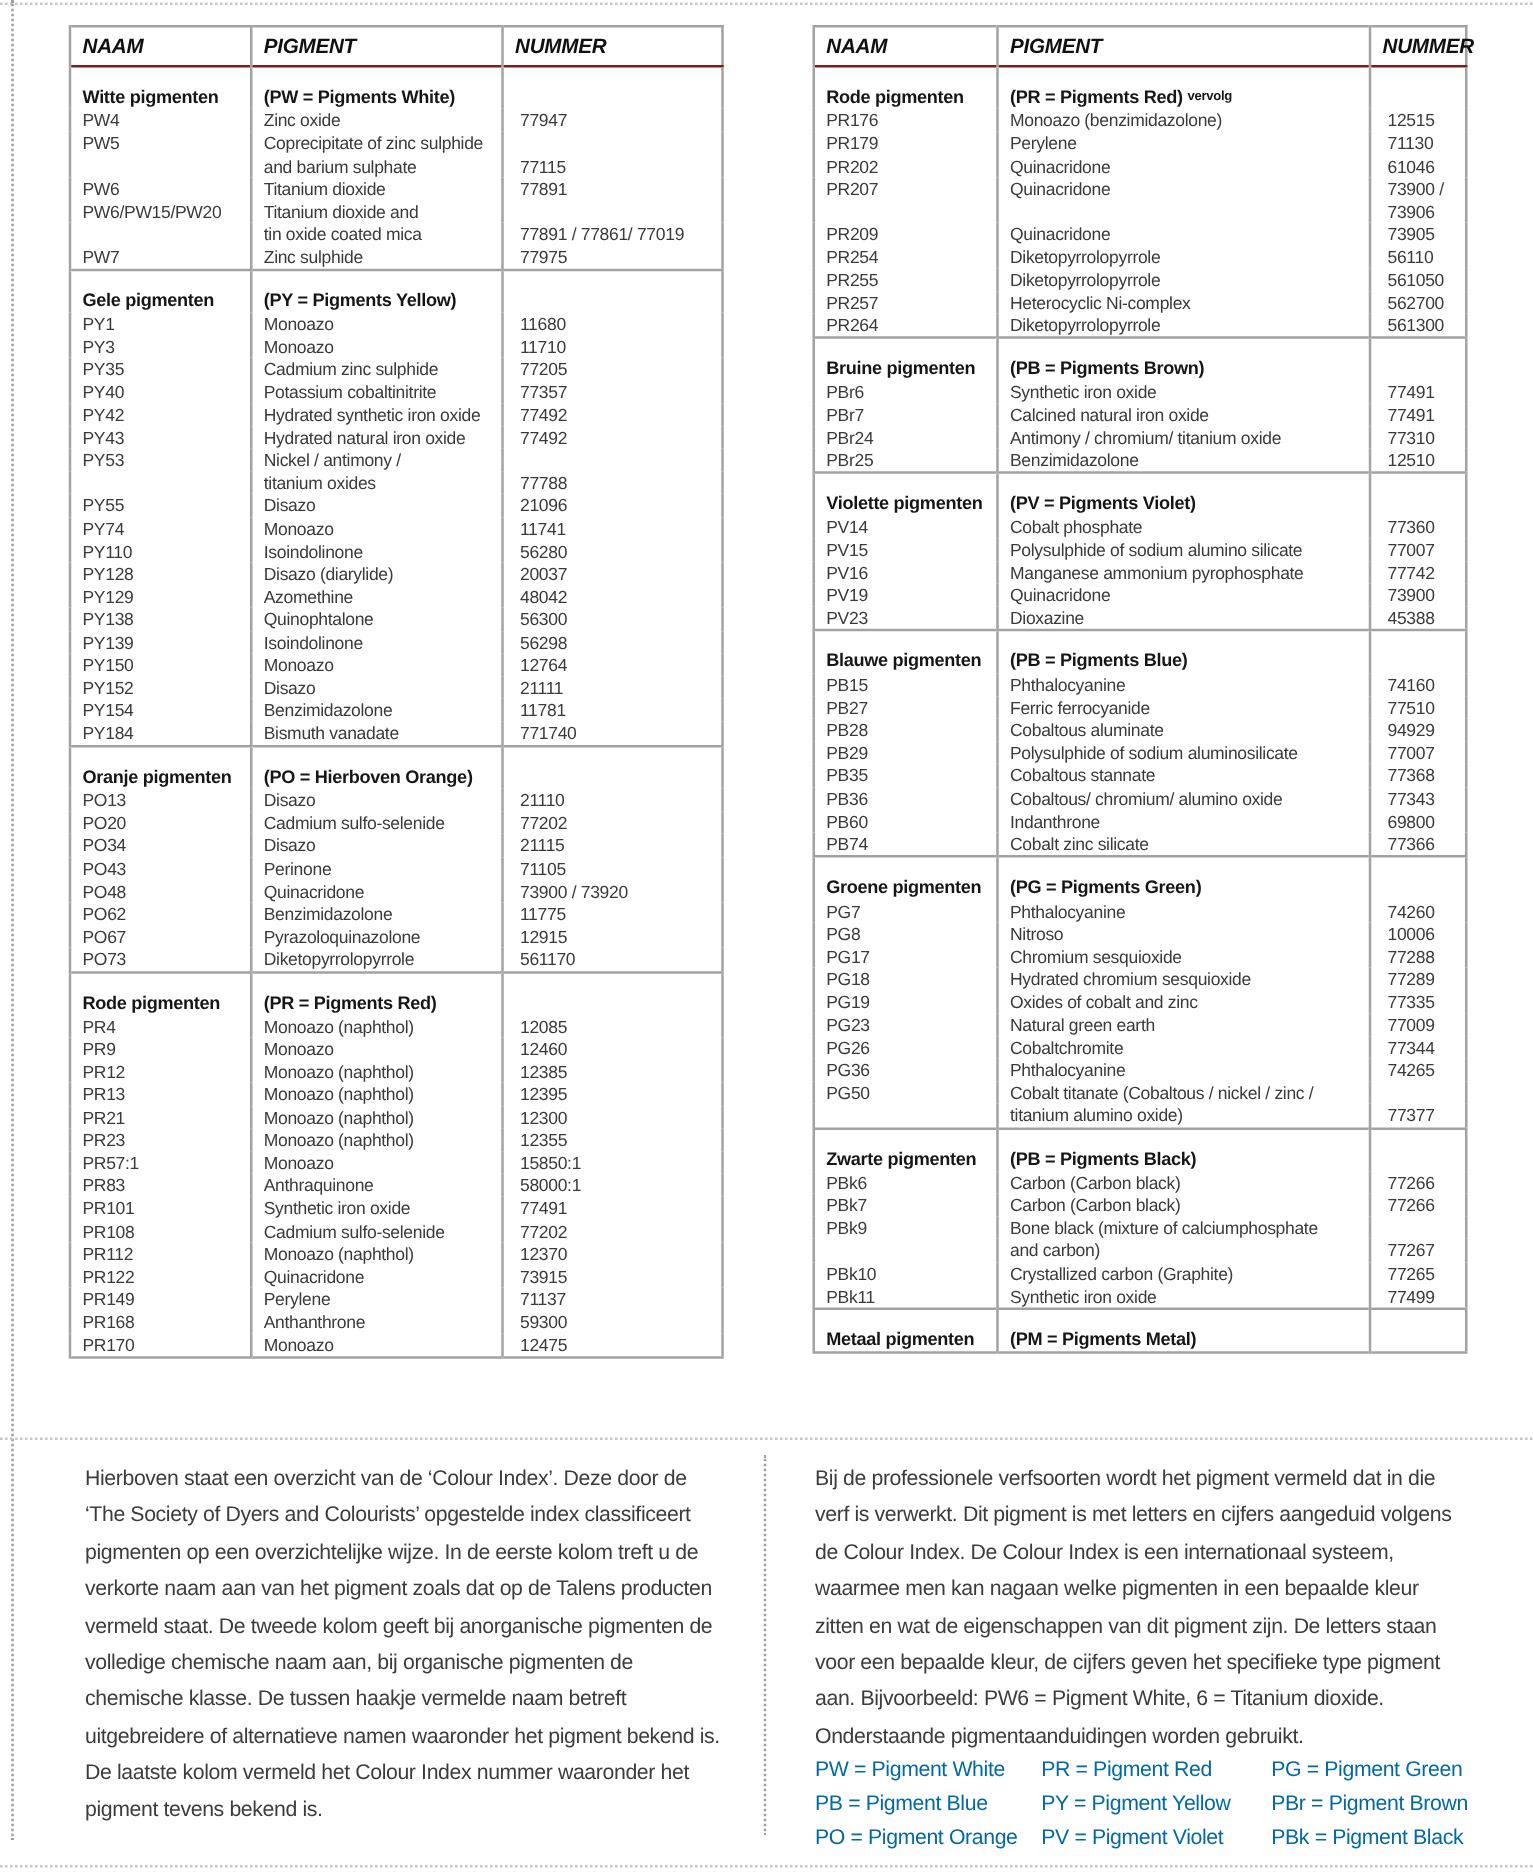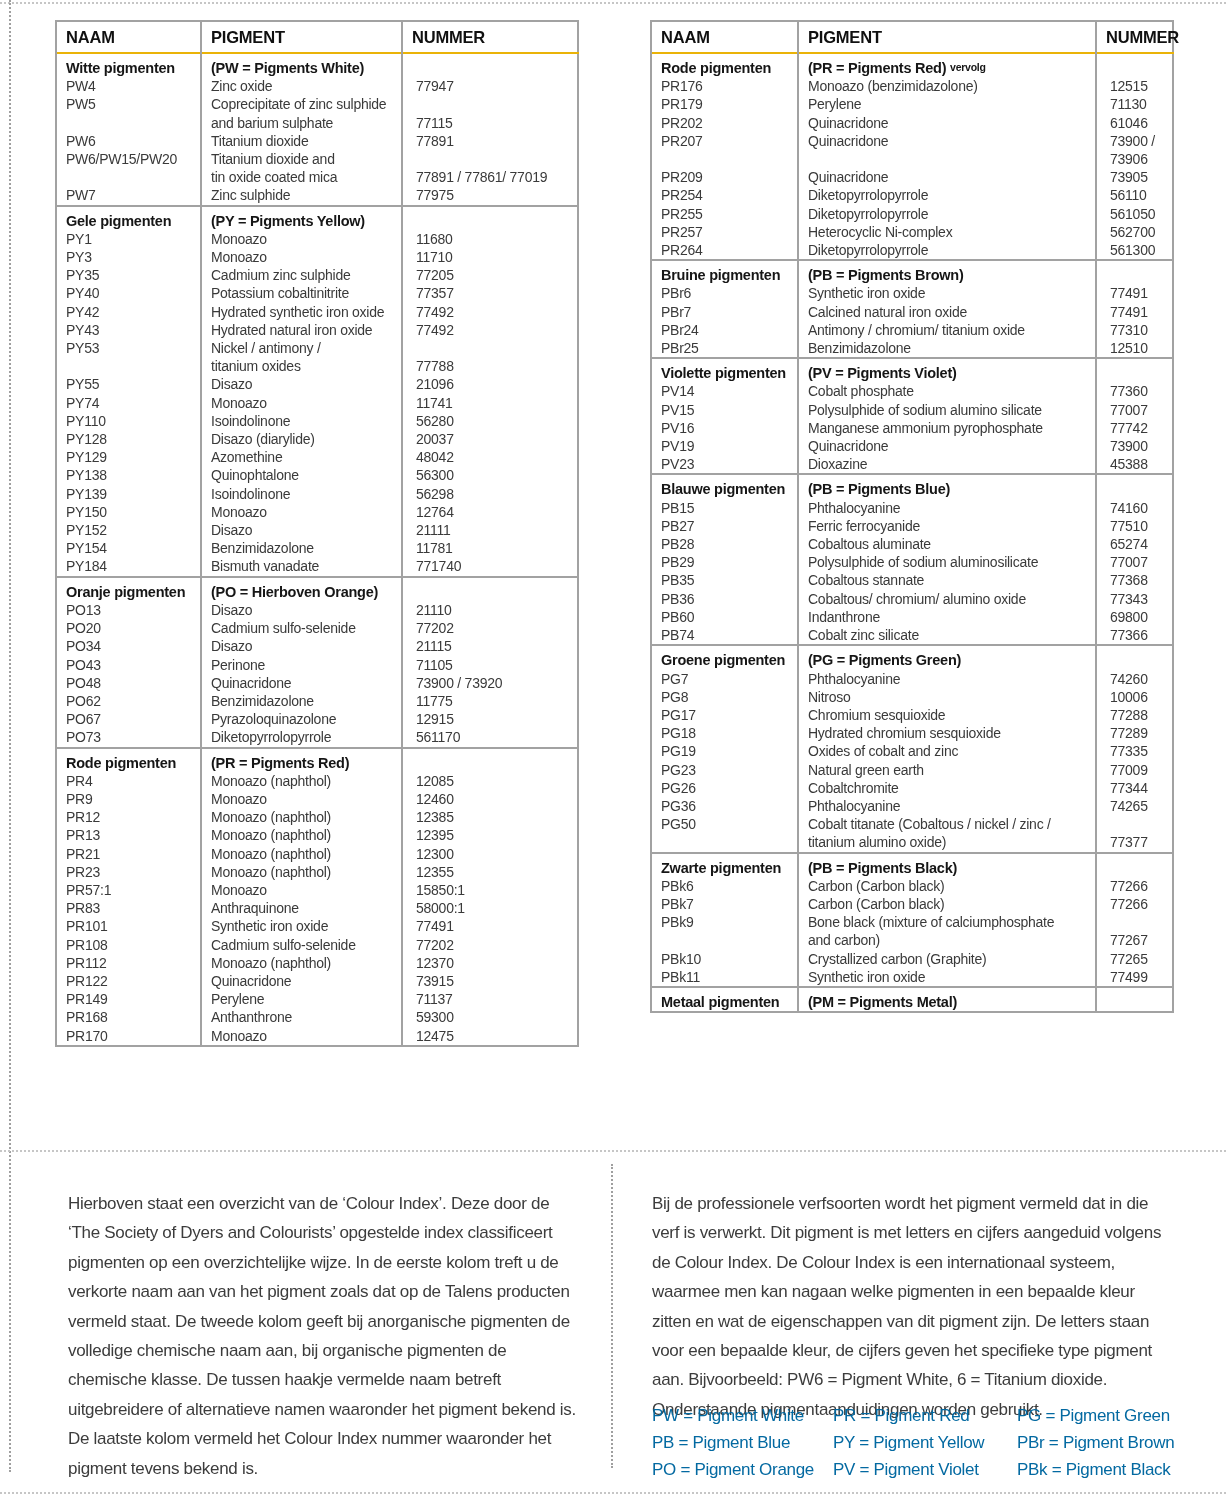--- a/index.html
+++ b/index.html
@@ -22,40 +22,40 @@
 
   
   .pigtable {
     position: absolute; top: 20px;
     border-collapse: collapse; table-layout: fixed;
     border: 2px solid #a2a2a2;
   }
   #table-left  { left: 55px;  width: 522px; }
   #table-right { left: 650px; width: 522px; }
   .pigtable th, .pigtable td { border-left: 2px solid #a2a2a2; text-align: left; }
-  .pigtable thead tr { border-bottom: 2px solid #eab308; }
+  .pigtable thead tr { border-bottom: 2px solid #7f1d1d; font-style: italic; }
   .pigtable tbody { border-bottom: 2px solid #a2a2a2; }
   .pigtable th {
     font-size: 16.5px; letter-spacing: -0.2px; color: #101010;
     padding: 6px 0 5px 9px; white-space: nowrap;
   }
   .pigtable td {
     font-size: 14px; line-height: 18.2px; letter-spacing: -0.25px;
     padding: 0 0 0 9px; white-space: nowrap; color: #3a3a3a;
   }
   .pigtable td:last-child { padding-left: 13px; }
-  .pigtable tbody tr:first-child td { padding-top: 5px; }
+  .pigtable tbody tr:first-child td { padding-top: 15px; }
   .pigtable tbody tr:last-child td { padding-bottom: 0; }
   .sec-title td { font-weight: bold; color: #161616; font-size: 14.5px; }
   .sup { font-size: 10.5px; font-weight: bold; vertical-align: top; position: relative; top: -1px; }
 
   
   .para {
     position: absolute; top: 1168px; width: 514px;
-    font-size: 17px; line-height: 29.4px; letter-spacing: -0.3px; color: #3c3c3c; margin-top: 21px;
+    font-size: 17px; line-height: 29.4px; letter-spacing: -0.3px; color: #3c3c3c;
   }
   #para-left  { left: 68px; }
   #para-right { left: 652px; width: 518px; }
 
   #legend {
     position: absolute; left: 652px; top: 1402px; width: 522px;
     display: flex; font-size: 17px; letter-spacing: -0.3px; color: #0369a1;
   }
   .legend-col { flex: 0 0 auto; }
   .legend-col:nth-child(1) { width: 181px; }
@@ -501,21 +501,21 @@
           <td>74160</td>
         </tr>
         <tr>
           <td>PB27</td>
           <td>Ferric ferrocyanide</td>
           <td>77510</td>
         </tr>
         <tr>
           <td>PB28</td>
           <td>Cobaltous aluminate</td>
-          <td>65274</td>
+          <td>94929</td>
         </tr>
         <tr>
           <td>PB29</td>
           <td>Polysulphide of sodium aluminosilicate</td>
           <td>77007</td>
         </tr>
         <tr>
           <td>PB35</td>
           <td>Cobaltous stannate</td>
           <td>77368</td>

